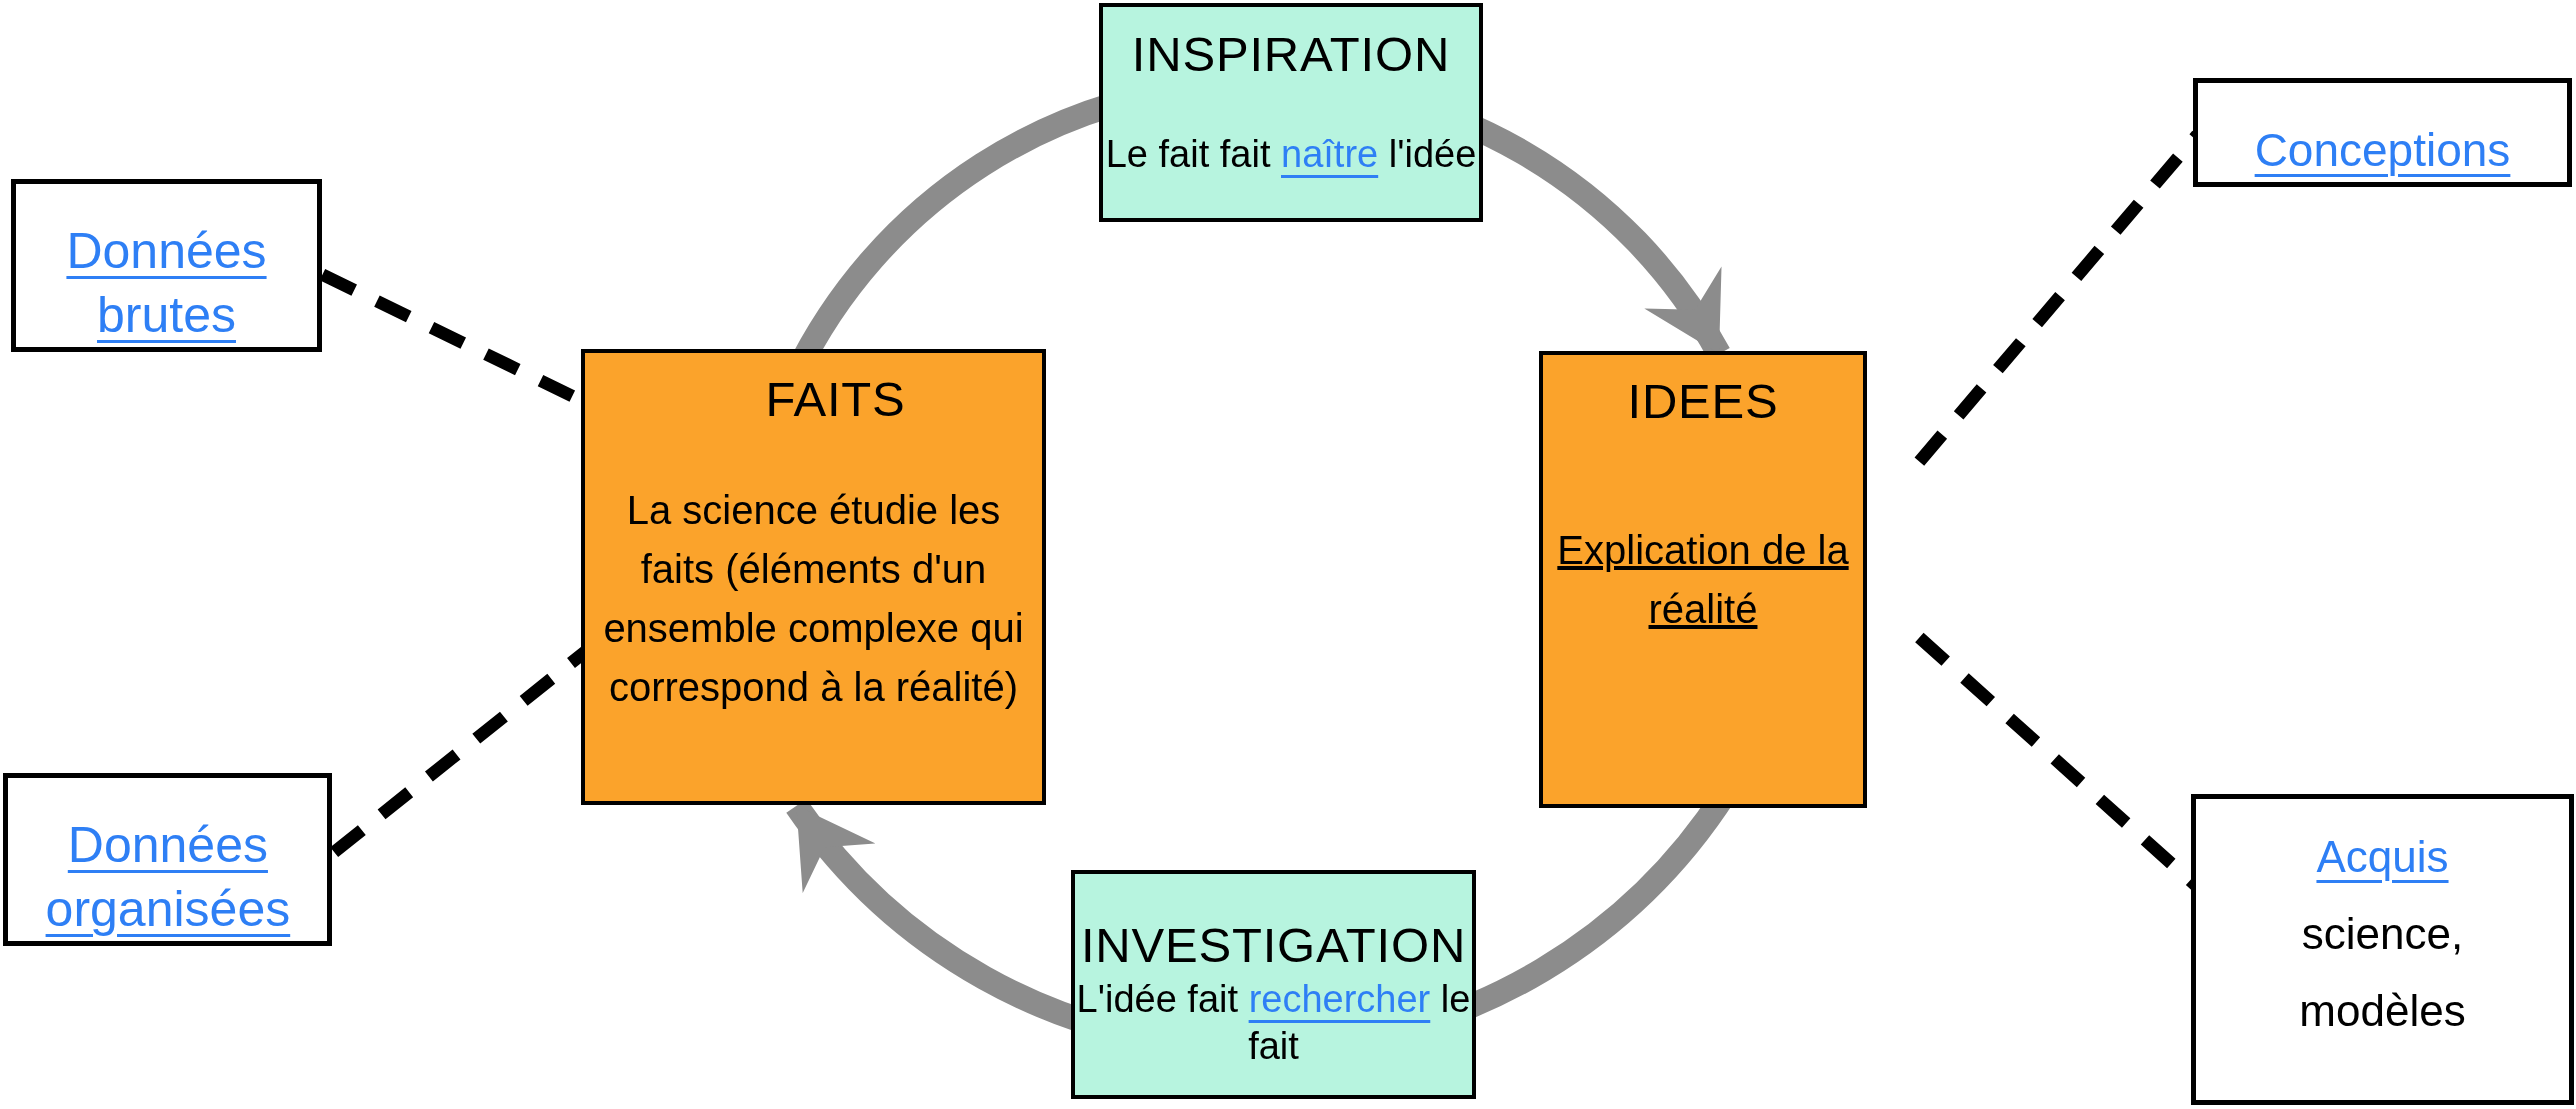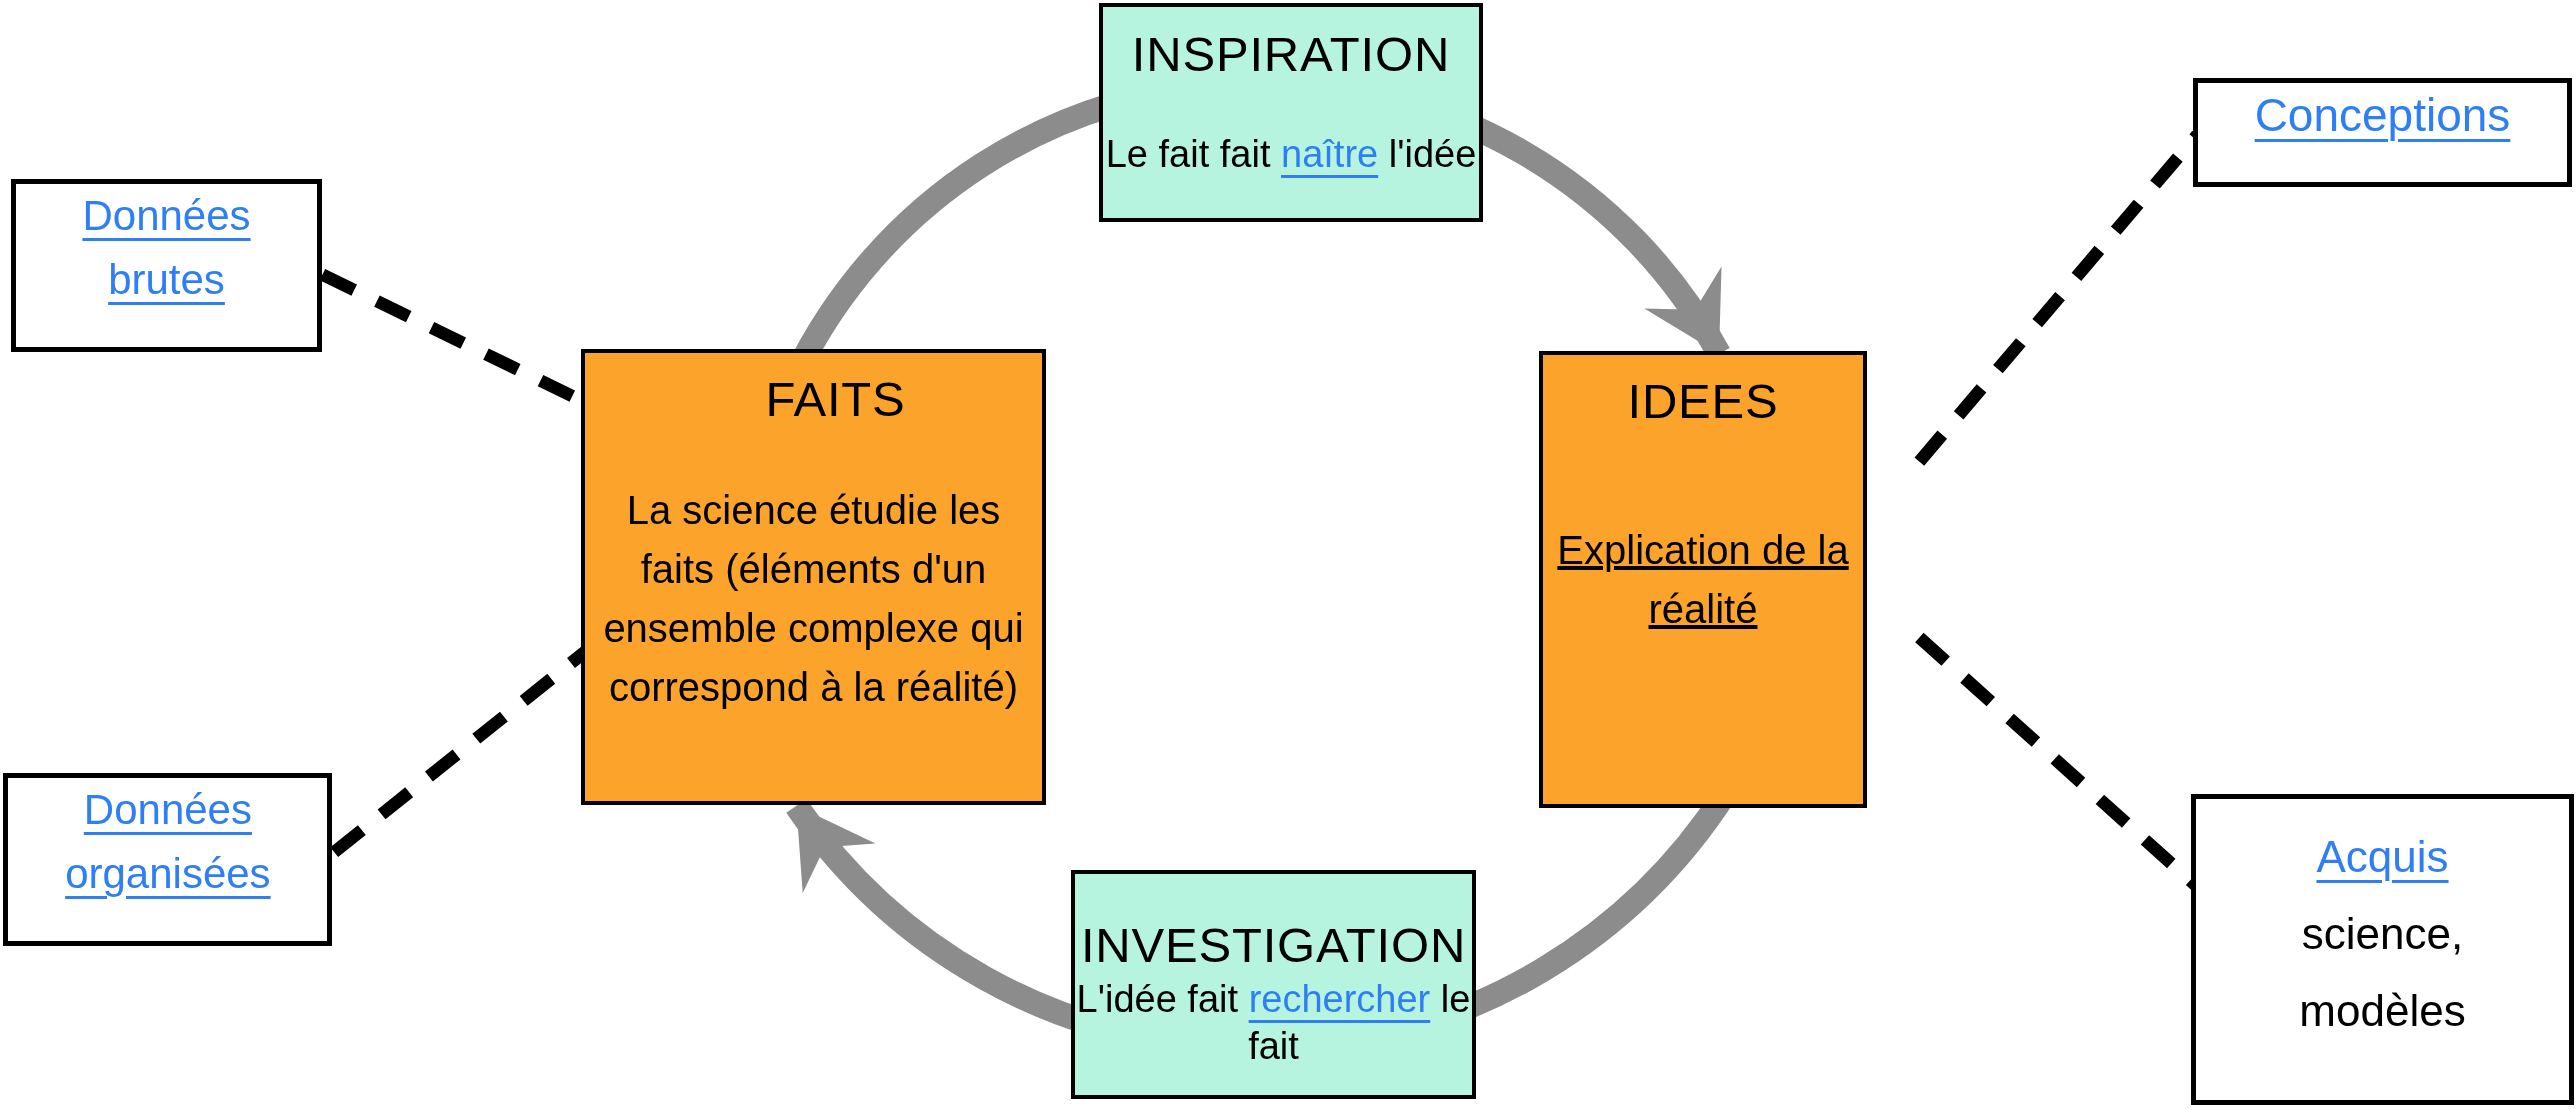--- a/index.html
+++ b/index.html
@@ -33,21 +33,21 @@
   .orange {
     background: #FBA32B;
     border: 4.2px solid #000000;
   }
   .white {
     background: #FFFFFF;
     border: 5.9px solid #000000;
     display: flex;
     flex-direction: column;
     align-items: center;
-    justify-content: flex-start;
+    justify-content: flex-end;
   }
   .box-title {
     font-size: 49px;
     line-height: 54px;
     font-weight: 400;
     letter-spacing: 0.8px;
   }
   #inspiration .box-title { margin-top: 20px; }
   #investigation .box-title { margin-top: 44px; }
   #faits .box-title, #idees .box-title { margin-top: 18.5px; }
@@ -72,21 +72,21 @@
   #idees .body-block { top: 50%; text-decoration: underline; }
   .link {
     color: #2E7FF5;
     text-decoration: underline;
     text-decoration-thickness: 3.4px;
     text-underline-offset: 7.6px;
     cursor: pointer;
   }
   .link-line {
     display: block;
-    font-size: 42px;
+    font-size: 50px;
     line-height: 64px;
   }
   #conceptions .link-line { font-size: 46px; }
   #acquis {
     padding-top: 19px;
     justify-content: flex-start;
   }
   #acquis .link-line, #acquis .plain-line {
     display: block;
     font-size: 44px;

